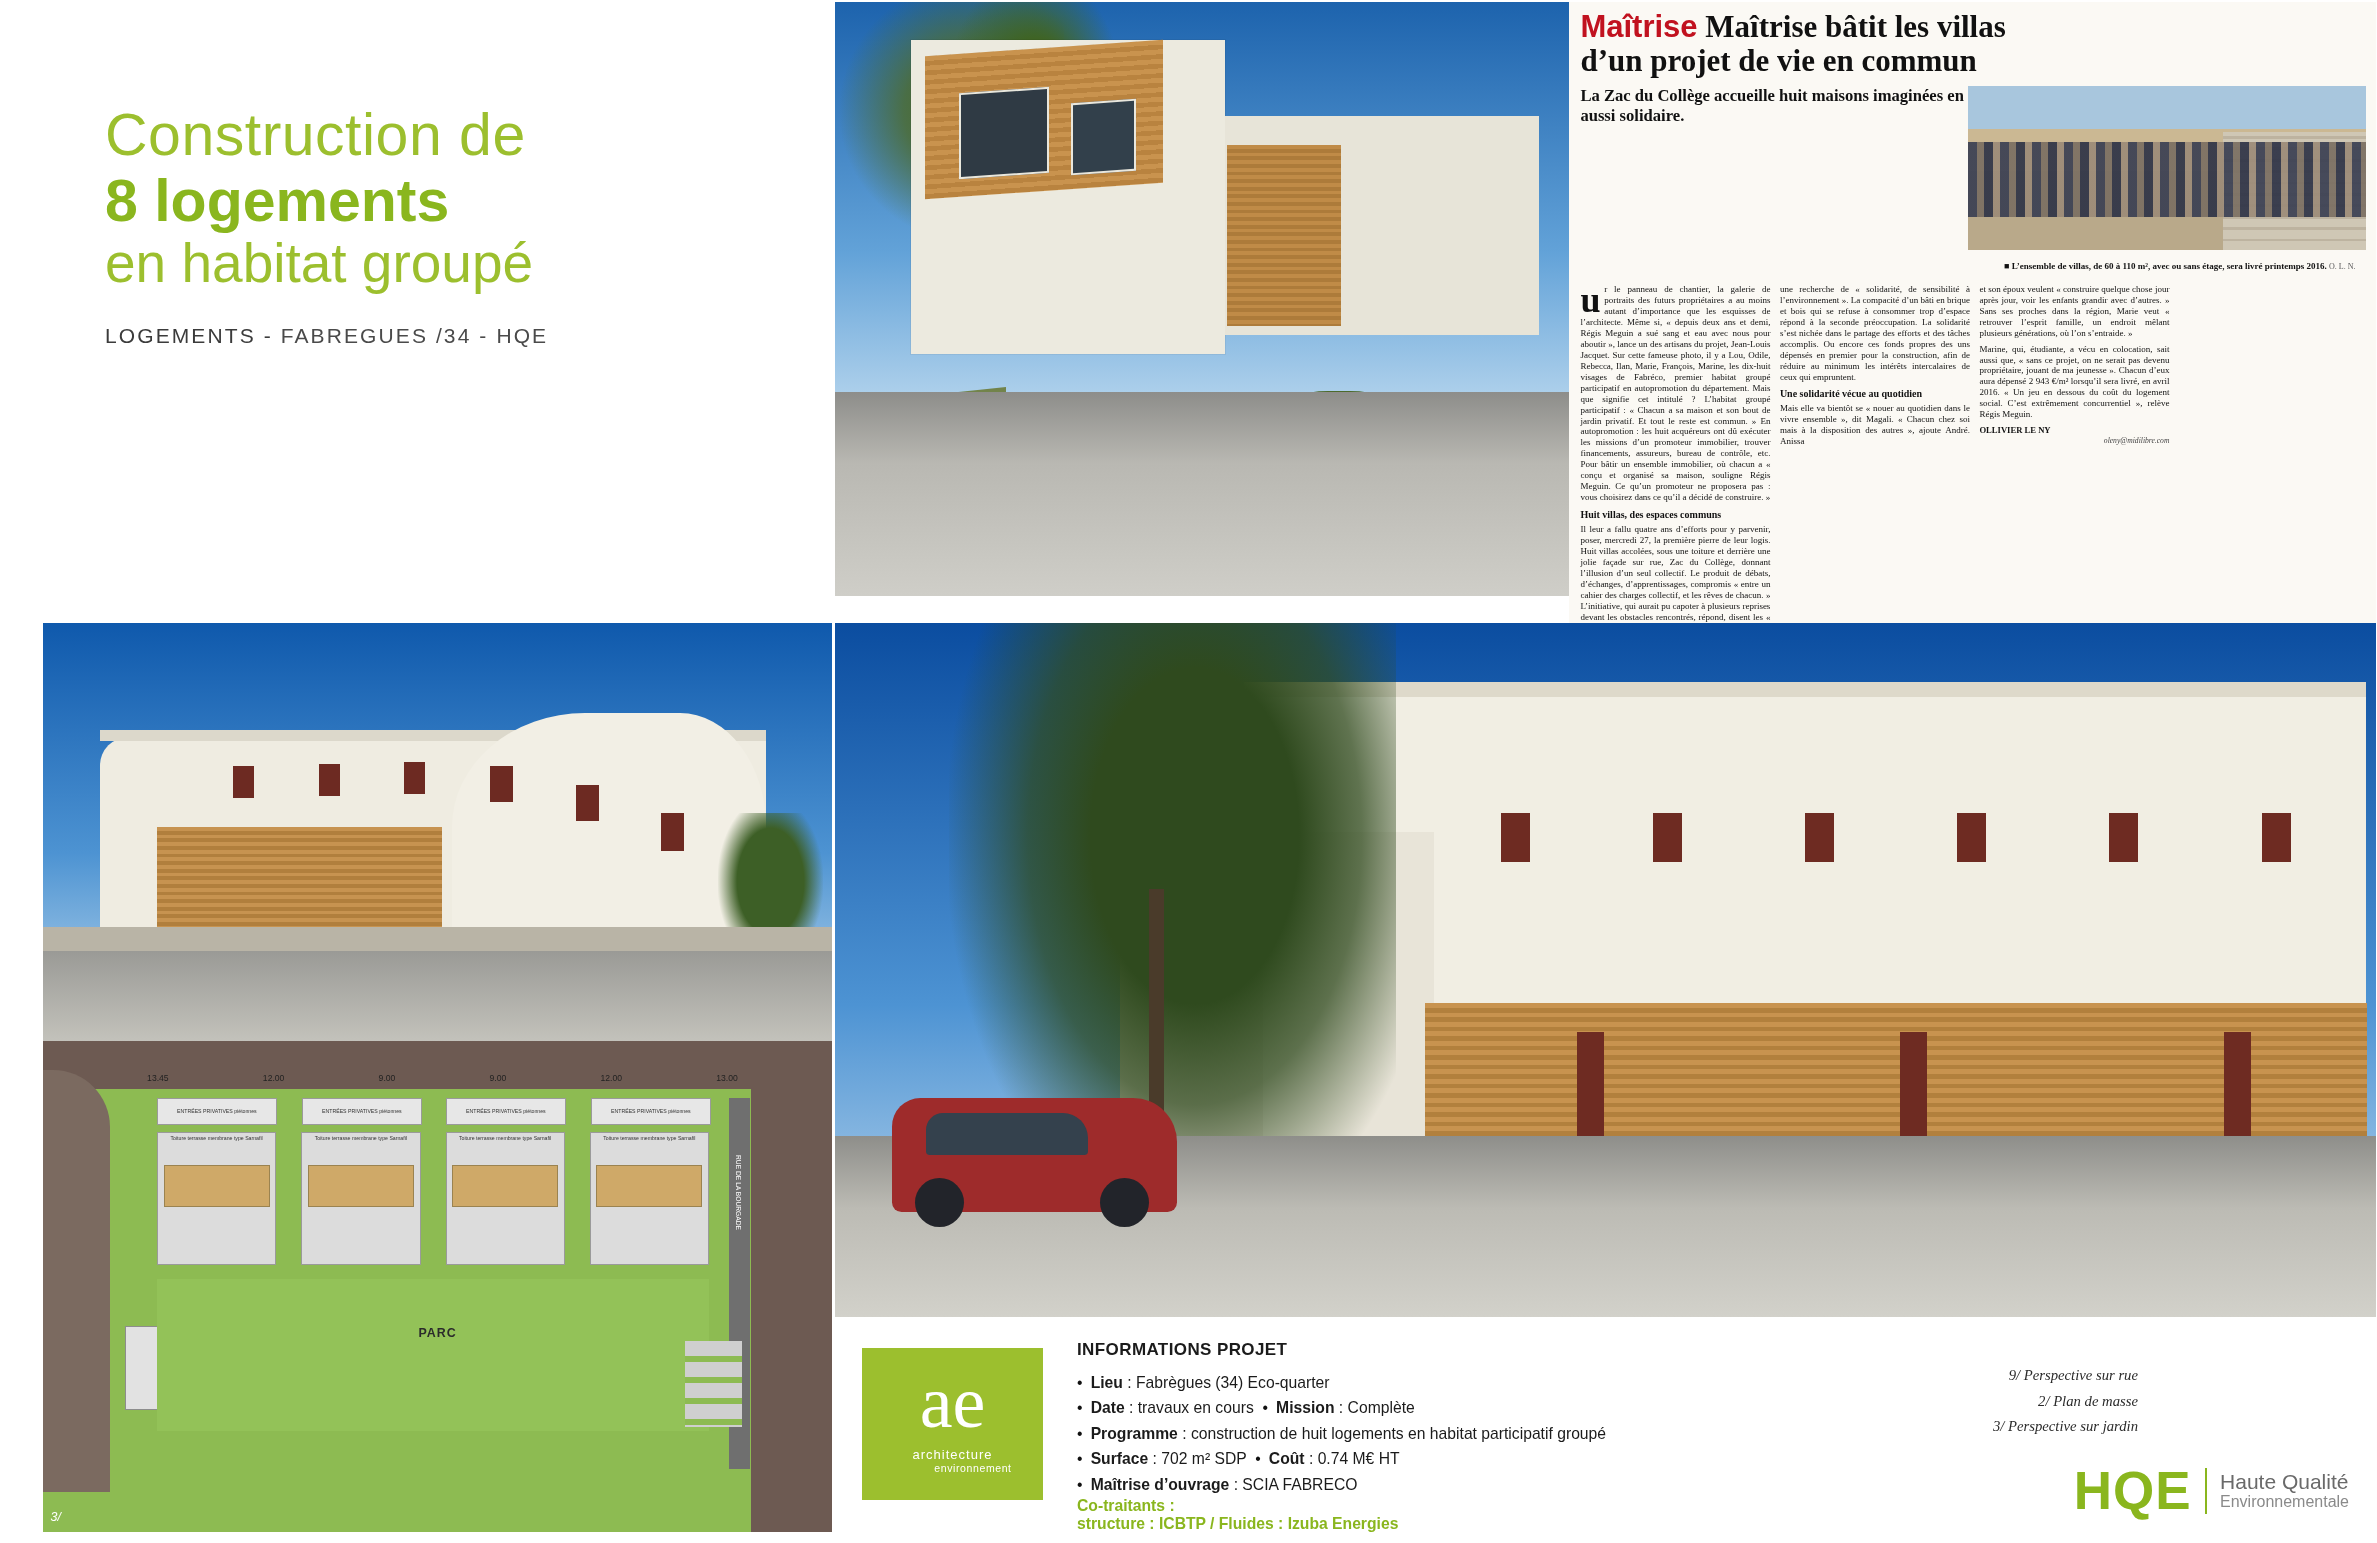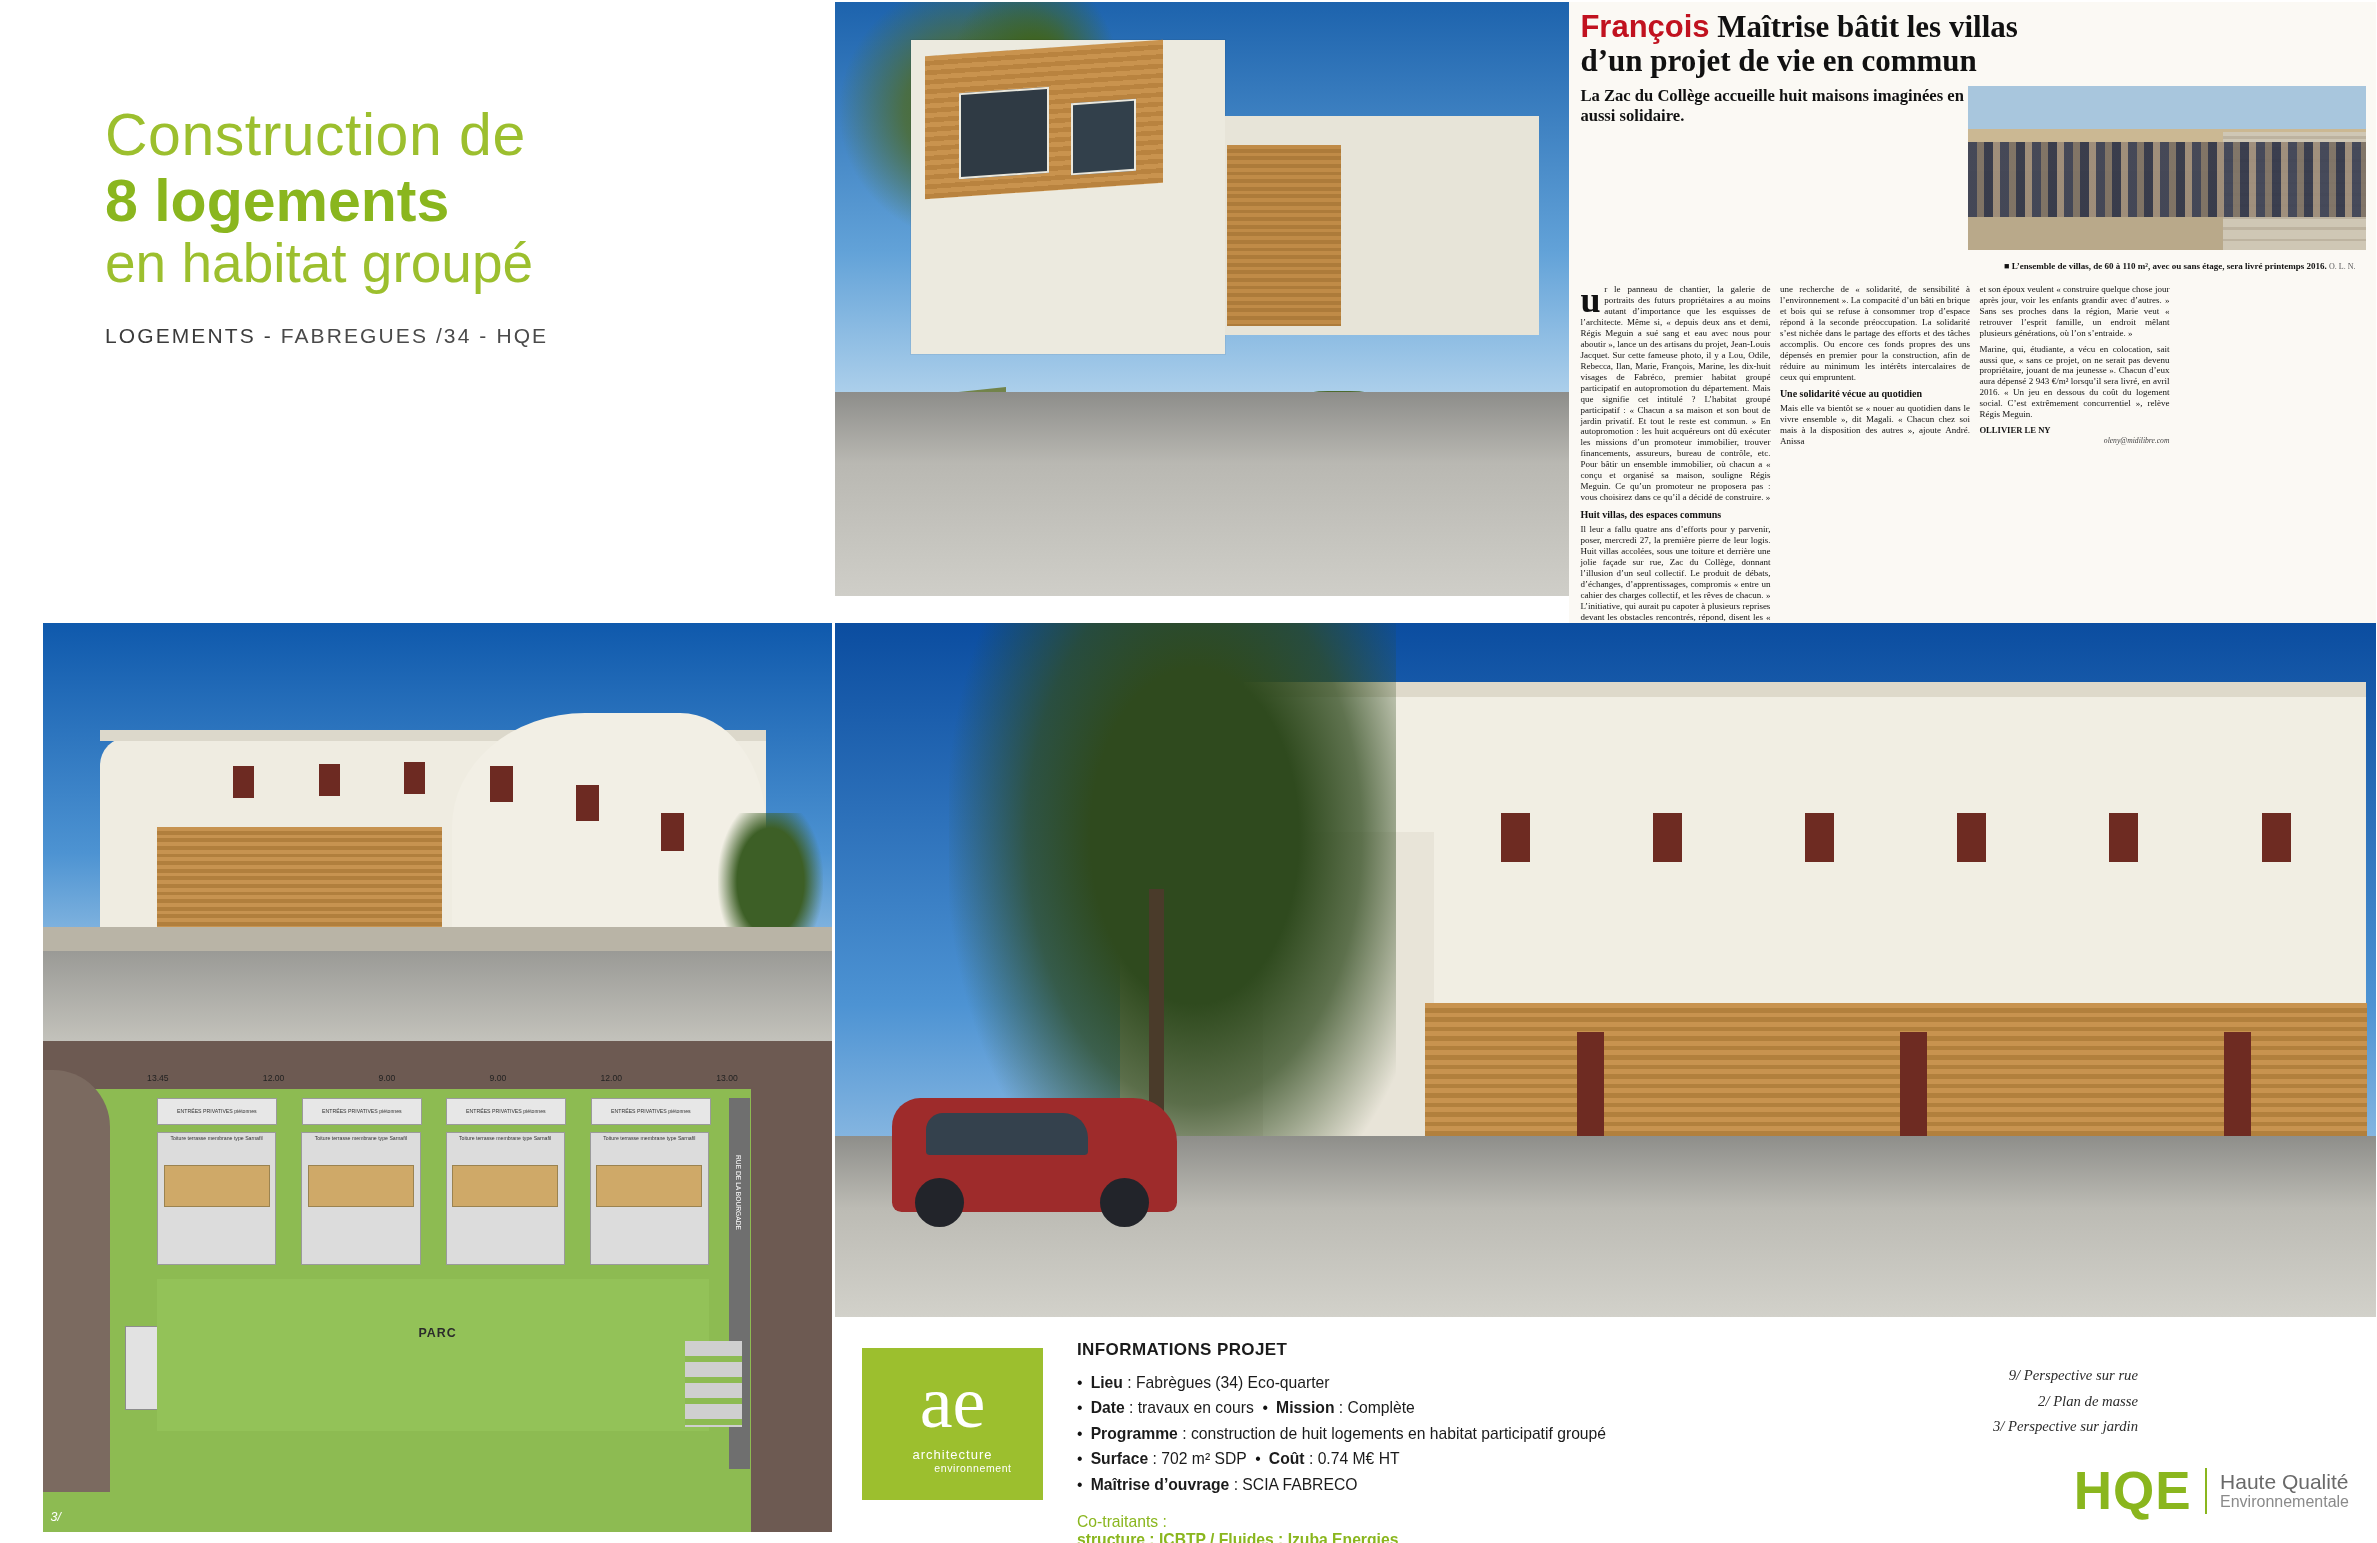--- a/index.html
+++ b/index.html
@@ -206,21 +206,21 @@
   }
   #logo-ae .glyph{font-size:74px;line-height:.78;font-weight:400;font-family:"Liberation Serif",serif;}
   #logo-ae .t1{font-size:13px;letter-spacing:1px;margin-top:15px;}
   #logo-ae .t2{font-size:10.5px;letter-spacing:0.6px;padding-left:41px;}
   #info-text{position:absolute;left:242px;top:13.3px;width:856px;color:#1b1b1b;}
   #info-text h3{margin:0 0 9.5px 0;font-size:17px;letter-spacing:0.4px;font-weight:700;}
   #info-text ul{list-style:none;margin:0;padding:0;}
   #info-text li{font-size:15.7px;line-height:1.62;}
   #info-text li b{font-weight:700;}
   #info-text .bullet{color:#111;margin-right:3.8px;}
-  #info-text .cotr{color:#8ab61e;font-weight:400;font-size:15.7px;margin-top:16px;}
+  #info-text .cotr{color:#8ab61e;font-weight:700;font-size:15.7px;margin-top:0;}
   #info-text .cotr2{color:#8ab61e;font-weight:700;font-size:15.7px;}
   #legend{
     position:absolute;right:238px;top:36px;width:314px;text-align:right;
     font-family:"Liberation Serif",serif;font-style:italic;font-size:14.7px;line-height:1.75;color:#2a2a2a;
   }
   #hqe{
     position:absolute;right:27px;bottom:21px;display:flex;align-items:center;gap:13.3px;
   }
   #hqe .big{font-size:53px;font-weight:700;color:#8ab61e;letter-spacing:1px;}
   #hqe .bar{width:1.9px;height:46px;background:#8ab61e;}
@@ -253,21 +253,21 @@
     <div class="row"></div>
     <div class="wood-row"></div>
     <div class="bush"></div>
     <div class="curb"></div>
     <div class="grass"></div>
     <div class="road"></div>
   </div>
 
   <div id="press-clip">
     <div class="ptitle">
-      <span class="place">François</span><span class="head"> Maîtrise bâtit les villas</span>
+      <span class="place">Maîtrise</span><span class="head"> Maîtrise bâtit les villas</span>
       <div class="head">d’un projet de vie en commun</div>
     </div>
     <div class="pstand">La Zac du Collège accueille huit maisons imaginées en habitat groupé participatif. Une vie bien chez soi mais aussi solidaire.</div>
 
     <div id="press-photo">
       <div class="pp-wall"></div>
       <div class="pp-people"></div>
     </div>
     <div id="press-cap">
       ■ <span>L’ensemble de villas, de 60 à 110 m², avec ou sans étage, sera livré printemps 2016.</span>

